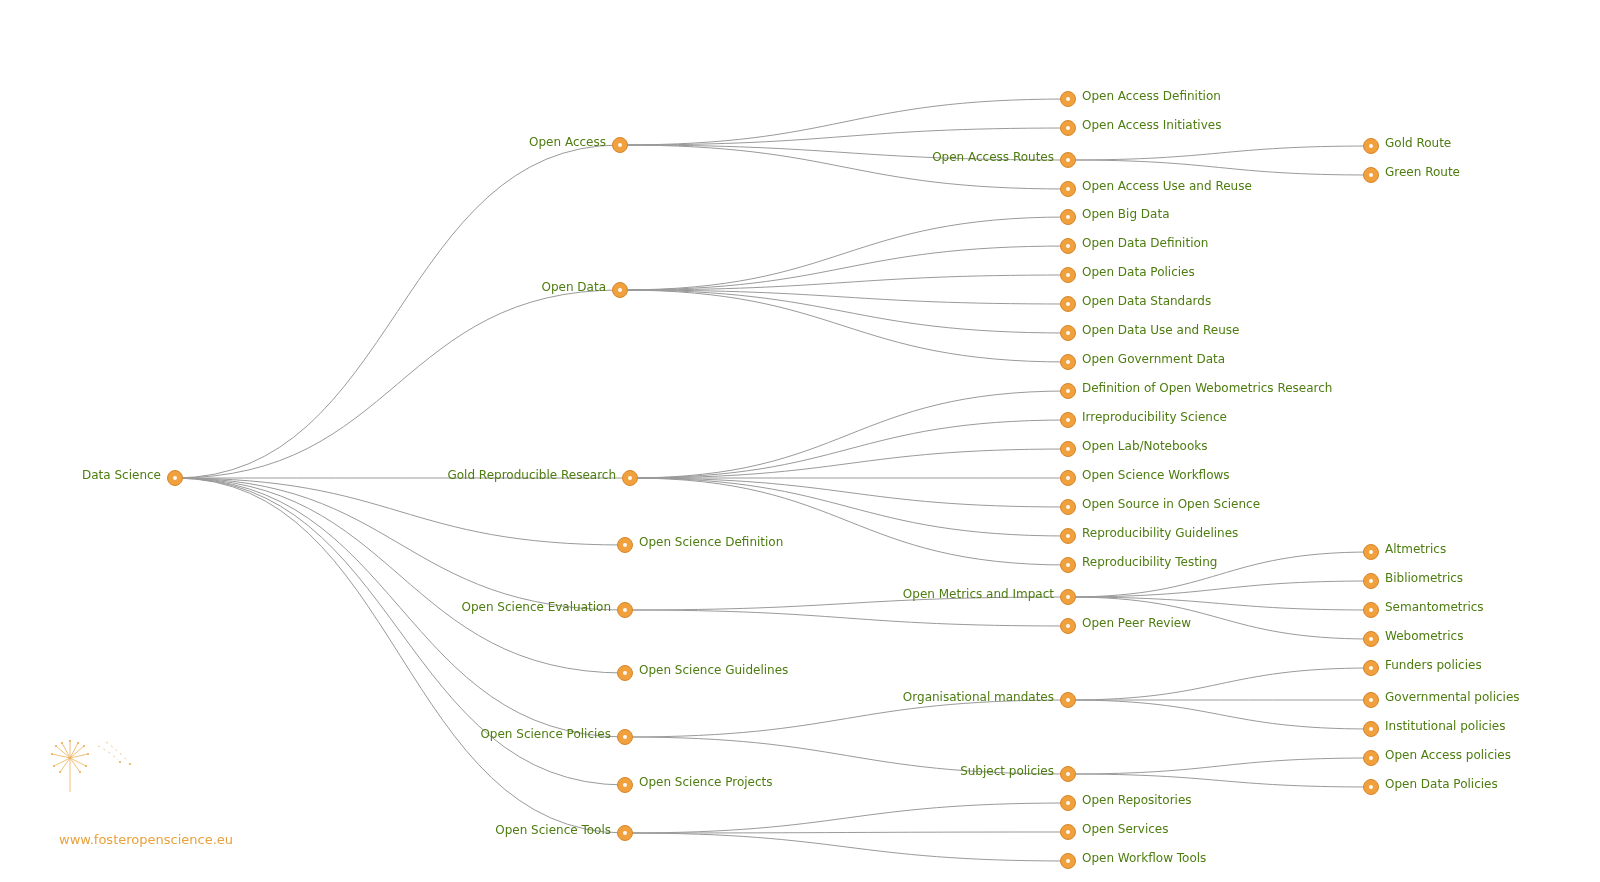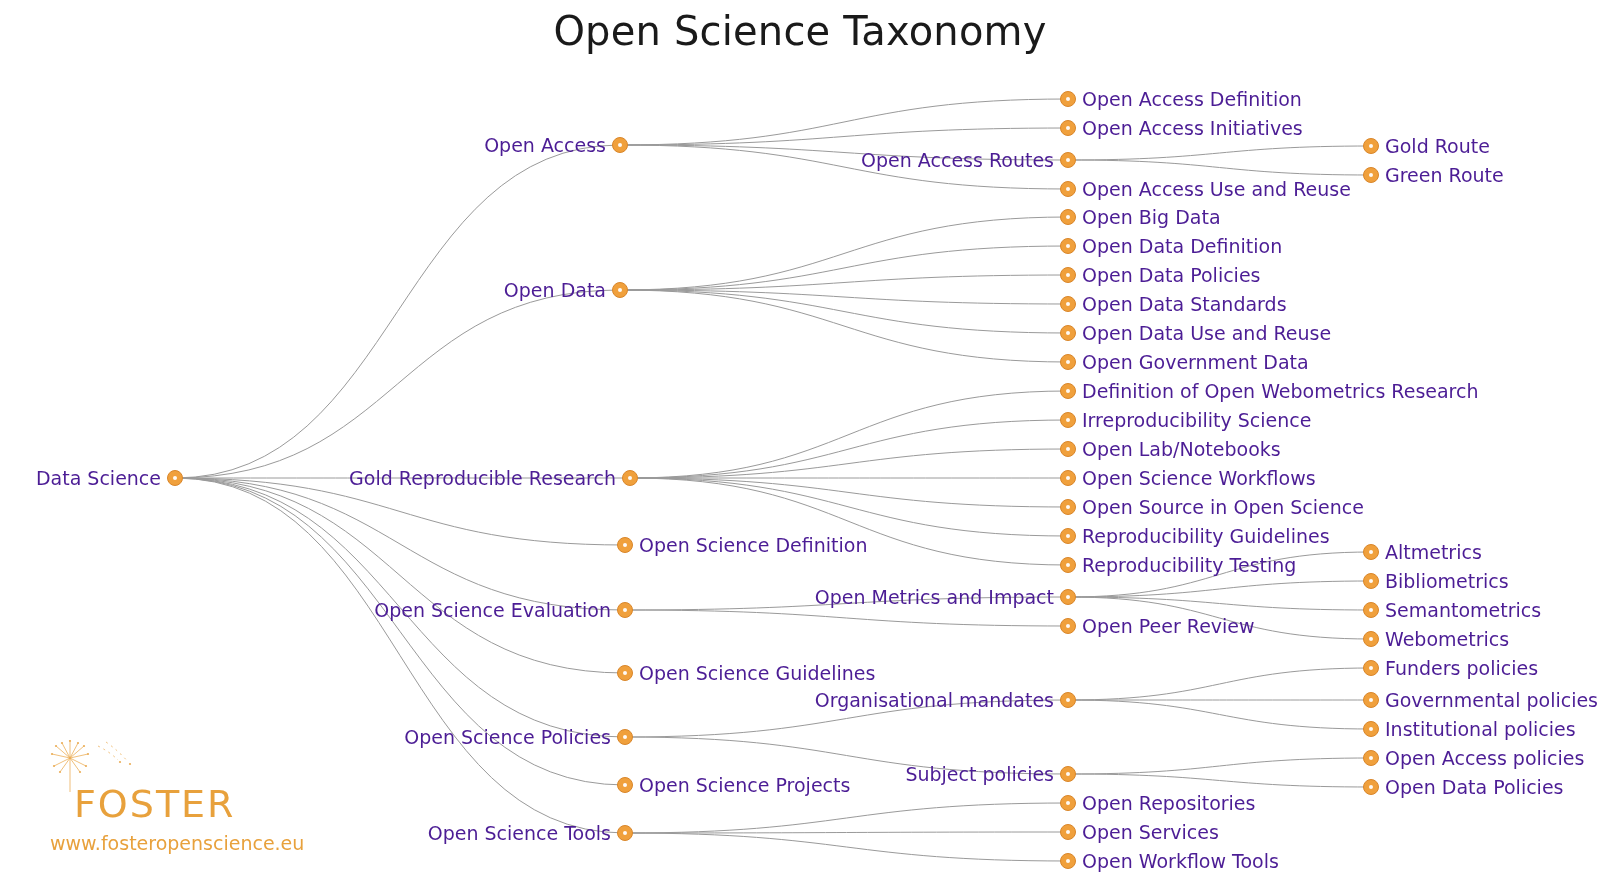--- a/index.html
+++ b/index.html
@@ -59,22 +59,22 @@
     left: 4.5px;
     top: 4.5px;
     width: 4px;
     height: 4px;
     border-radius: 50%;
     background: #ffffff;
     opacity: .95;
   }
   .node .label {
     position: absolute;
-    font-size: 19px;
-    color: #4c1d95;
+    font-size: 12px;
+    color: #4d7c0f;
     white-space: nowrap;
     line-height: 1;
   }
   .node.right .label {
     left: 14px;
     top: -9px;
   }
   .node.left .label {
     right: 14px;
     top: -9px;
@@ -91,37 +91,36 @@
     position: absolute;
     left: 38px;
     top: 42px;
     font-size: 38px;
     letter-spacing: 2px;
     color: #e8a13c;
     font-family: "DejaVu Sans", sans-serif;
   }
   #foster .url {
     position: absolute;
-    left: 14px;
+    left: 23px;
     top: 92px;
-    font-size: 19px;
+    font-size: 13px;
     color: #e8a13c;
   }
   #foster svg {
     position: absolute;
     left: 0;
     top: 0;
   }
 </style>
 </head>
 <body>
 
 <div id="stage">
 
-  <div id="title">Open Science Taxonomy</div>
 
   <svg id="links" viewBox="0 0 1600 882" preserveAspectRatio="none">
       <path d="M175,478 C397.5,478 397.5,145 620,145" fill="none" stroke="#9a9a9a" stroke-width="1"></path>
       <path d="M175,478 C397.5,478 397.5,290 620,290" fill="none" stroke="#9a9a9a" stroke-width="1"></path>
       <path d="M175,478 C402.5,478 402.5,478 630,478" fill="none" stroke="#9a9a9a" stroke-width="1"></path>
       <path d="M175,478 C400,478 400,545 625,545" fill="none" stroke="#9a9a9a" stroke-width="1"></path>
       <path d="M175,478 C400,478 400,610 625,610" fill="none" stroke="#9a9a9a" stroke-width="1"></path>
       <path d="M175,478 C400,478 400,673 625,673" fill="none" stroke="#9a9a9a" stroke-width="1"></path>
       <path d="M175,478 C400,478 400,737 625,737" fill="none" stroke="#9a9a9a" stroke-width="1"></path>
       <path d="M175,478 C400,478 400,785 625,785" fill="none" stroke="#9a9a9a" stroke-width="1"></path>
@@ -372,17 +371,16 @@
         <circle cx="18" cy="26" r="1.1" fill="#e8a13c" stroke="none"></circle>
         <circle cx="50" cy="26" r="1.1" fill="#e8a13c" stroke="none"></circle>
         <circle cx="24" cy="32" r="1.1" fill="#e8a13c" stroke="none"></circle>
         <circle cx="44" cy="32" r="1.1" fill="#e8a13c" stroke="none"></circle>
         <path d="M62 6 q12 6 20 14" stroke-dasharray="2 4"></path>
         <path d="M70 2 q14 10 22 20" stroke-dasharray="2 4"></path>
         <circle cx="84" cy="22" r="1.1" fill="#e8a13c" stroke="none"></circle>
         <circle cx="94" cy="24" r="1.1" fill="#e8a13c" stroke="none"></circle>
       </g>
     </svg>
-    <div class="wordmark">FOSTER</div>
     <div class="url">www.fosteropenscience.eu</div>
   </div>
 
 </div>
 
 </body></html>

